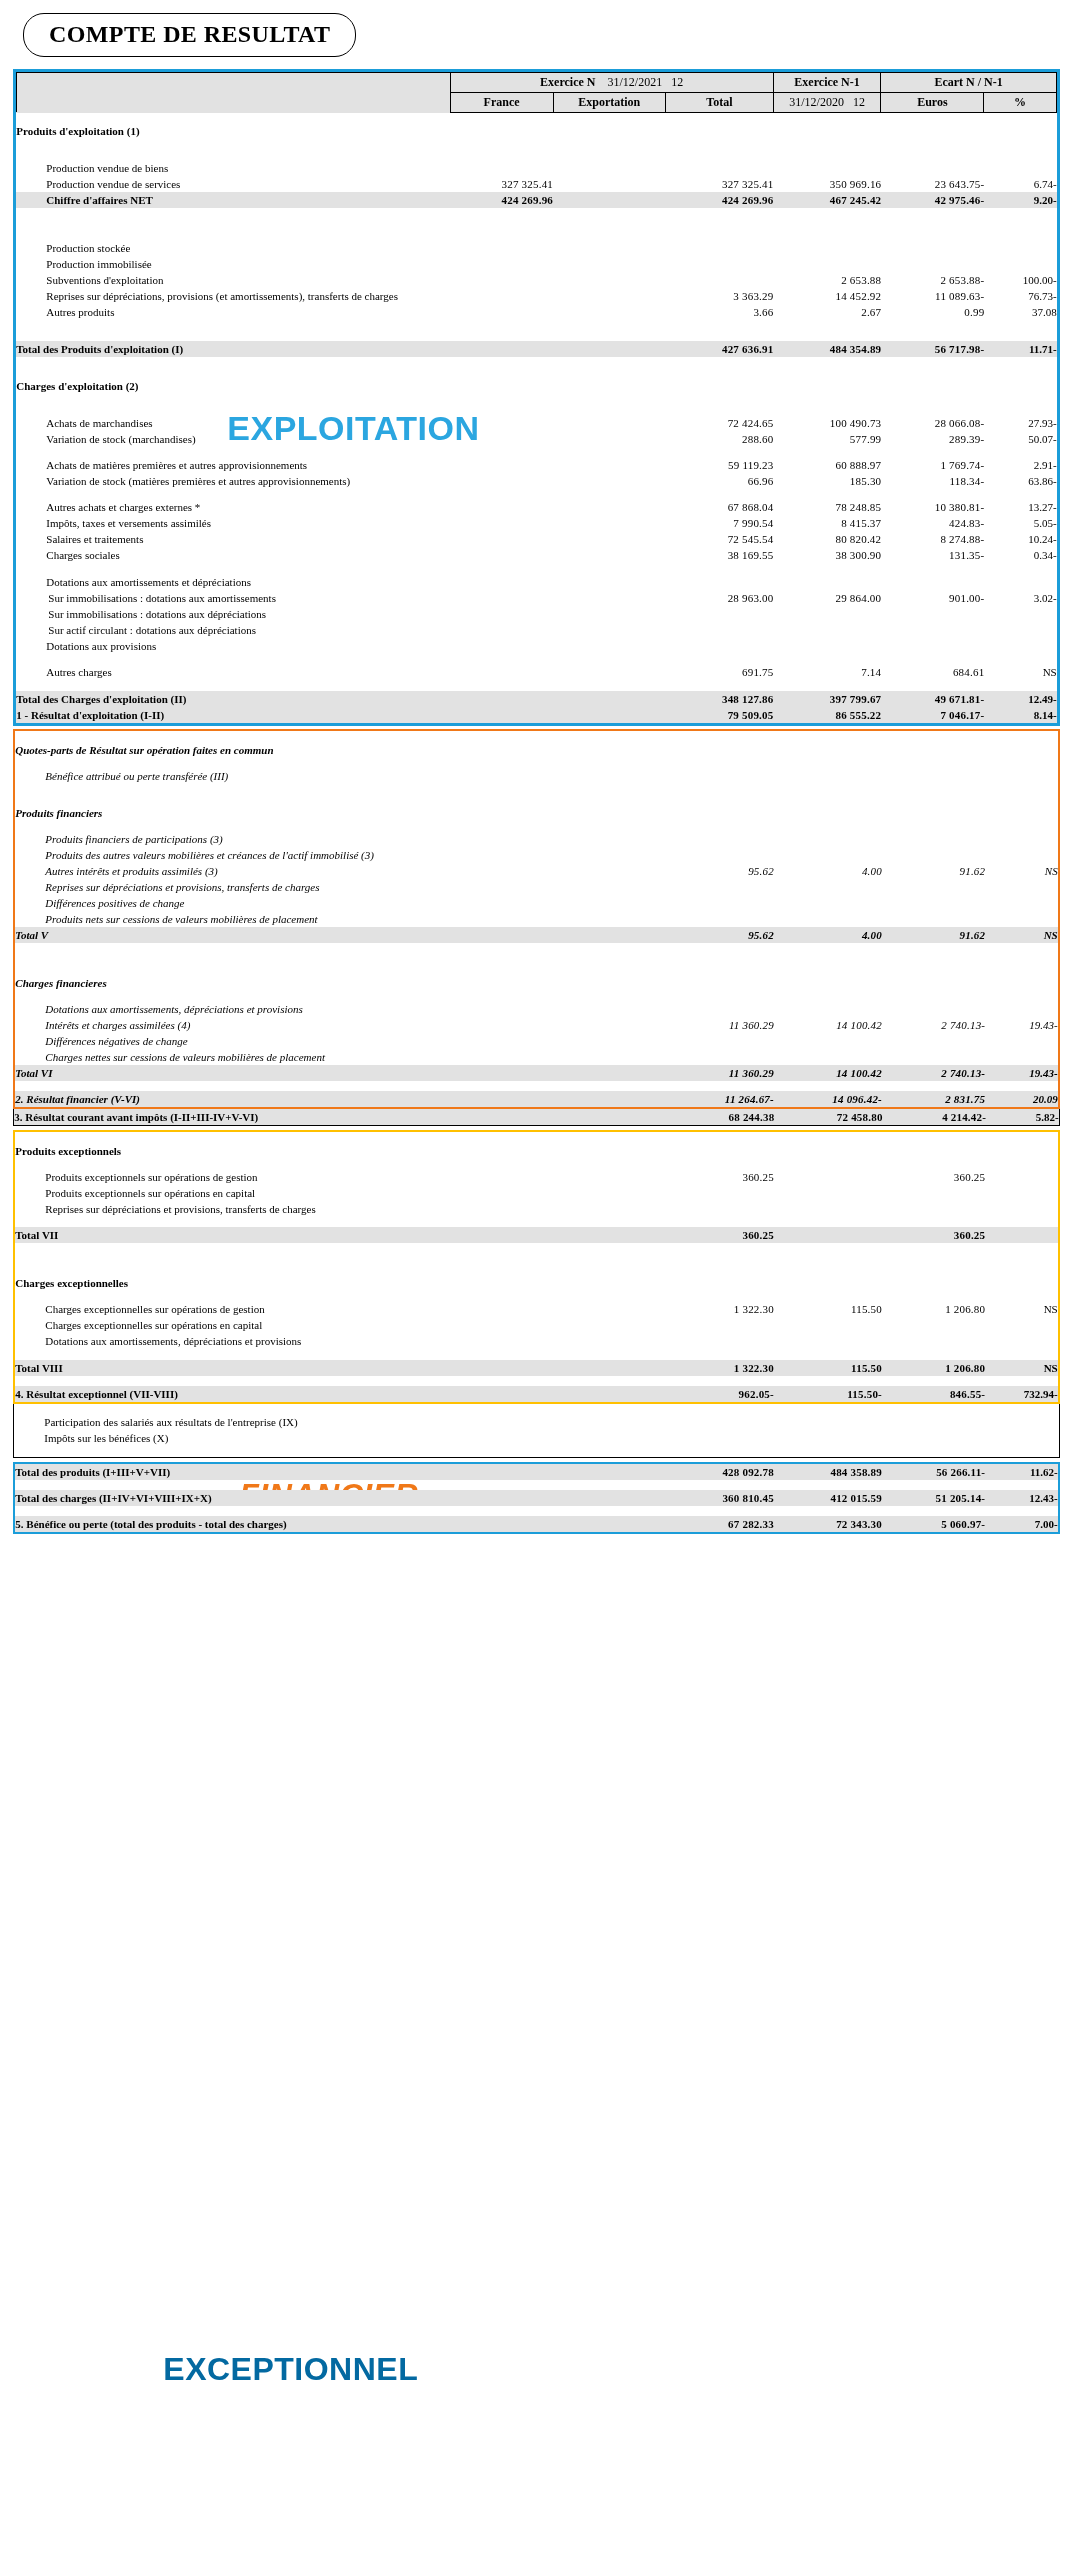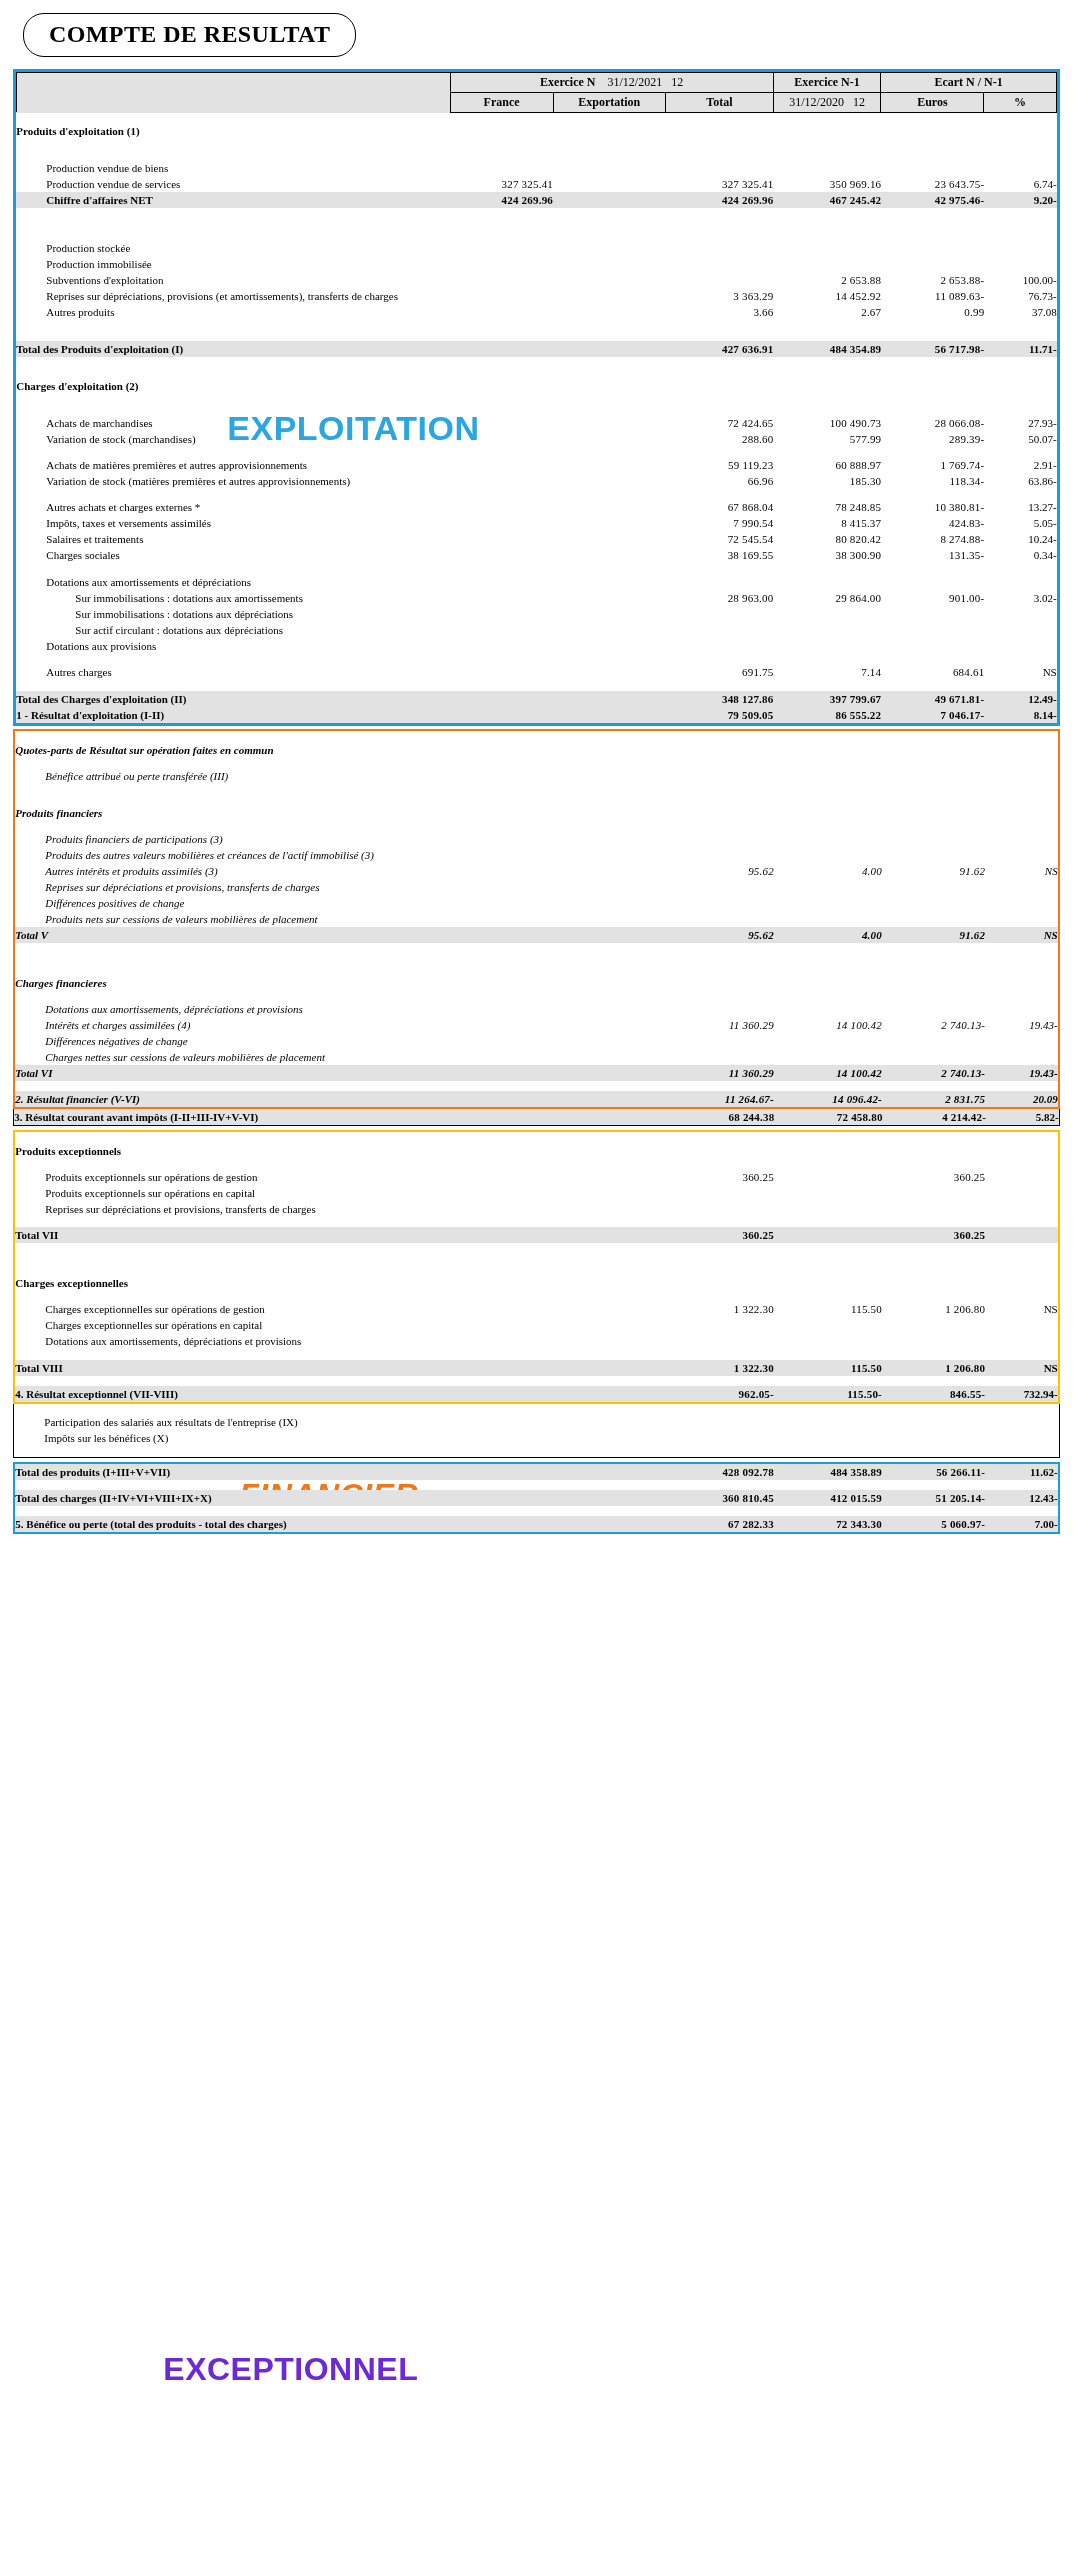--- a/index.html
+++ b/index.html
@@ -53,21 +53,21 @@
   col.c-eur{width:87px;}
   col.c-pct{width:61px;}
 
   
   .vline-l{border-left:0.9px solid #000;}
   .vline-heavy{border-left:1.9px solid #000;}
 
   tr.row td{height:16px;}
   td.lib{padding-left:13.3px;text-align:left;white-space:nowrap;overflow:hidden;}
   td.lib.ind1{padding-left:30px;}
-  td.lib.ind3{padding-left:59px;}
+  td.lib.ind3{padding-left:32px;}
   td.num{text-align:right;padding-right:9.5px;white-space:nowrap;
          font-family:"Liberation Serif", serif;letter-spacing:0.2px;}
   td.pct{text-align:right;padding-right:8.5px;white-space:nowrap;}
 
   tr.bold td, td.b{font-weight:bold;}
   tr.shade td{background:#e2e2e2;}
   tr.spacer td{height:10.4px;}
   tr.spacer-lg td{height:21px;}
 
   
@@ -95,21 +95,21 @@
   .wm{
     position:absolute;
     font-family:"Liberation Sans", sans-serif;
     font-weight:bold;
     letter-spacing:0.5px;
     pointer-events:none;
     white-space:nowrap;
   }
   .wm-exploitation{color:#2ba6e0;font-size:34px;left:211px;top:337px;}
   .wm-financier{color:#f07818;font-size:32px;left:224px;top:746px;}
-  .wm-exceptionnel{color:#6d28d9;font-size:32px;left:148px;top:1219px;}
+  .wm-exceptionnel{color:#0369a1;font-size:32px;left:148px;top:1219px;}
 </style>
 </head>
 <body>
 
 <div class="page">
 
   <div class="title-wrap">
     <div class="title-pill">COMPTE DE RESULTAT</div>
   </div>
 

